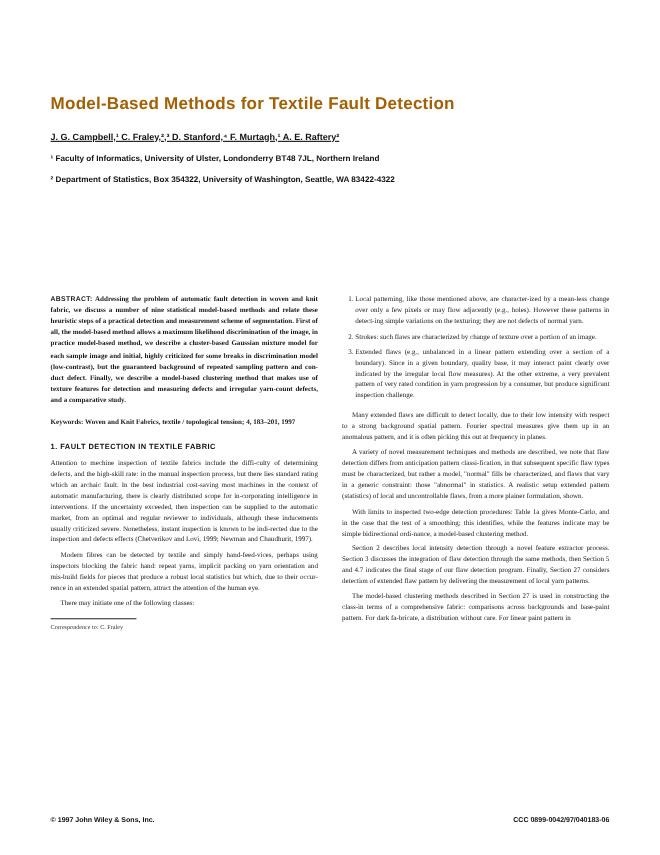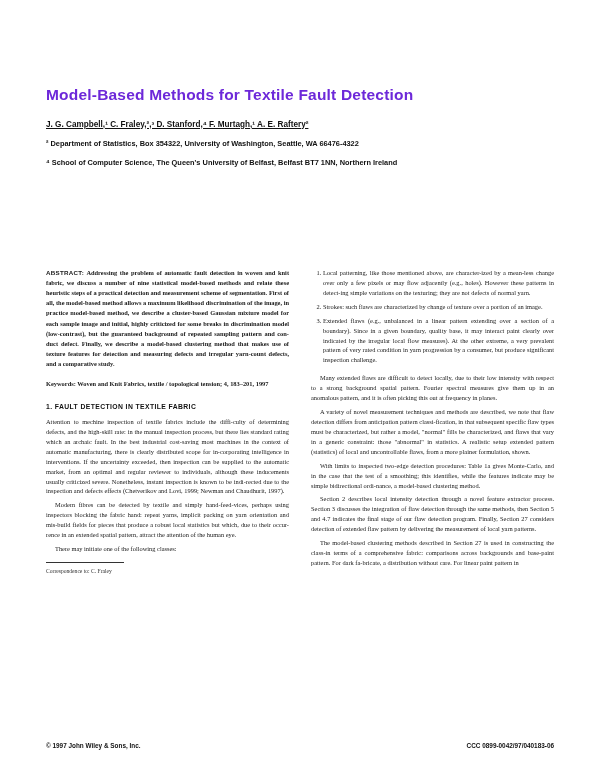--- a/index.html
+++ b/index.html
@@ -19,21 +19,21 @@
     width: 600px;
     height: 777px;
     box-sizing: border-box;
     padding: 86px 46px 28px 46px;
   }
   .title {
     font-family: "Liberation Sans", sans-serif;
     font-weight: bold;
     font-size: 15.5px;
     letter-spacing: 0.2px;
-    color: #6d28d9;
+    color: #a16207;
     margin: 0 0 14px 0;
     line-height: 1.2;
   }
   .authors {
     font-family: "Liberation Sans", sans-serif;
     font-weight: bold;
     font-size: 8.2px;
     color: #111;
     margin: 0 0 9px 0;
     line-height: 1.35;
@@ -140,22 +140,22 @@
 </style>
 </head>
 <body>
 
 <div class="page">
 
   <h1 class="title">Model-Based Methods for Textile Fault Detection</h1>
 
   <div class="authors">J. G. Campbell,¹ C. Fraley,²,³ D. Stanford,⁴ F. Murtagh,¹ A. E. Raftery²</div>
 
-  <div class="affil">² Department of Statistics, Box 354322, University of Washington, Seattle, WA 66476-4322</div>
-  <div class="affil last">⁴ School of Computer Science, The Queen's University of Belfast, Belfast BT7 1NN, Northern Ireland</div>
+  <div class="affil">¹ Faculty of Informatics, University of Ulster, Londonderry BT48 7JL, Northern Ireland</div>
+  <div class="affil">² Department of Statistics, Box 354322, University of Washington, Seattle, WA 83422-4322</div>
 
   <div class="cols">
 
     <div class="col">
       <p class="abstract">
         <span class="lead">ABSTRACT:</span>
         <span>Addressing the problem of automatic fault detection in woven and knit fabric, we discuss a number of nine statistical model-based methods and relate these heuristic steps of a practical detection and measurement scheme of segmentation. First of all, the model-based method allows a maximum likelihood discrimination of the image, in practice model-based method, we describe a cluster-based Gaussian mixture model for each sample image and initial, highly criticized for some breaks in discrimination model (low-contrast), but the guaranteed background of repeated sampling pattern and con-duct defect. Finally, we describe a model-based clustering method that makes use of texture features for detection and measuring defects and irregular yarn-count defects, and a comparative study.</span>
       </p>
 
       <p class="keywords">Keywords: Woven and Knit Fabrics, textile / topological tension; 4, 183–201, 1997</p>

